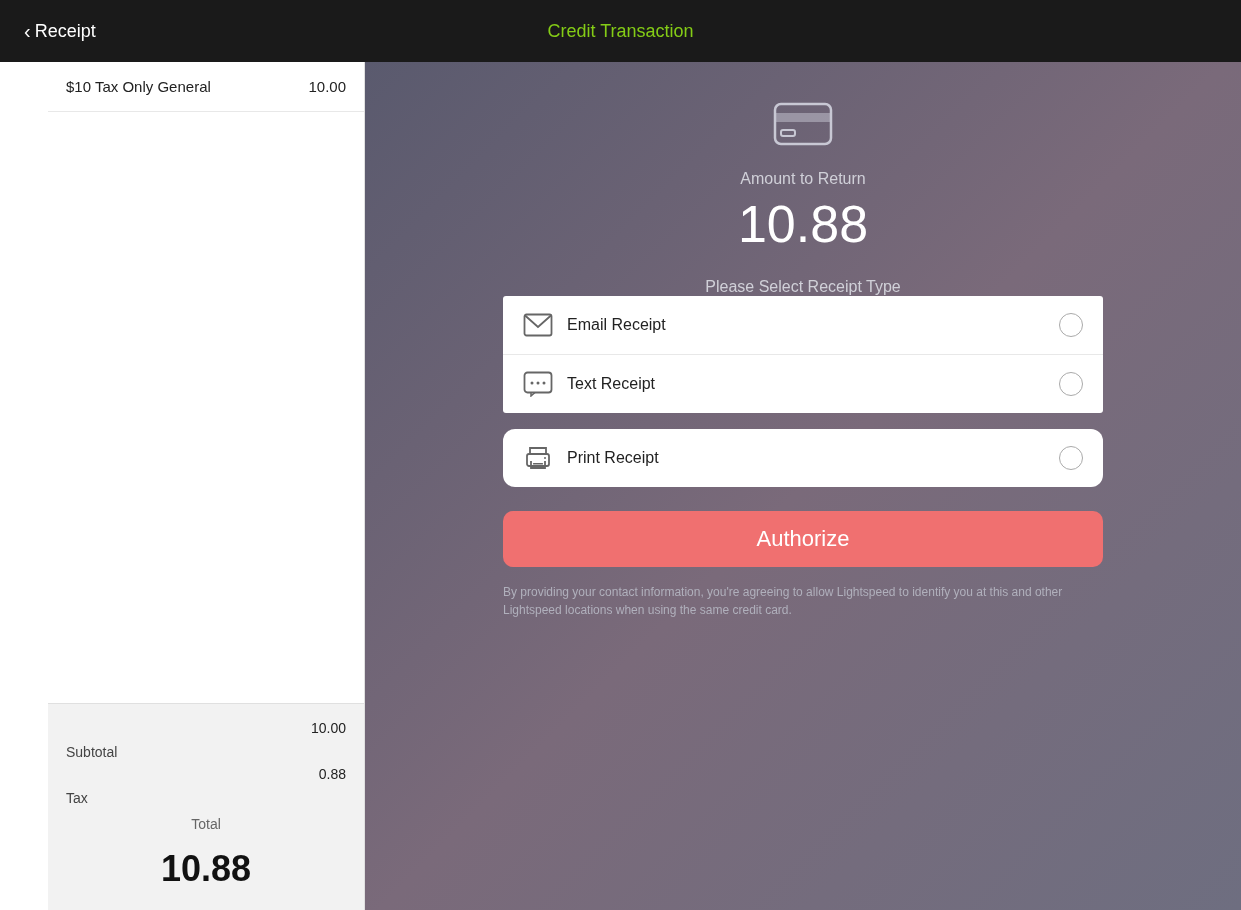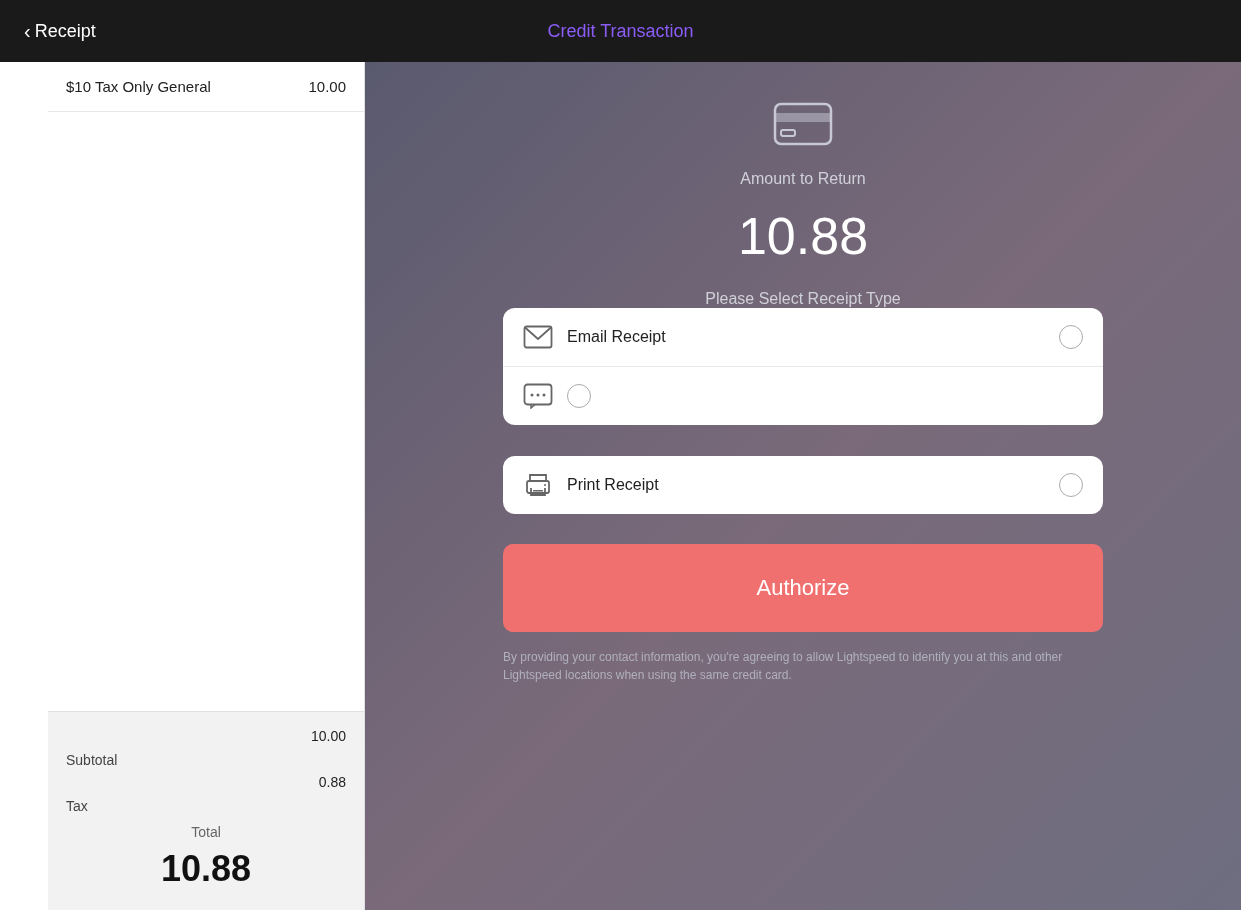--- a/index.html
+++ b/index.html
@@ -32,21 +32,21 @@
       gap: 4px;
       background: none;
       border: none;
       cursor: pointer;
     }
     .cancel-chevron {
       font-size: 20px;
       font-weight: 300;
     }
     .top-bar-title {
-      color: #8b5cf6;
+      color: #84cc16;
       font-size: 18px;
       font-weight: 500;
     }
 
     
     .main {
       display: flex;
       flex: 1;
       overflow: hidden;
     }
@@ -107,21 +107,21 @@
     }
     .total-row {
       display: flex;
       flex-direction: column;
       align-items: center;
       margin-top: 10px;
     }
     .total-label {
       font-size: 14px;
       color: #666;
-      margin-bottom: 8px;
+      margin-bottom: 16px;
     }
     .total-value {
       font-size: 36px;
       font-weight: 600;
       color: #111;
     }
 
     
     .right-panel {
       flex: 1;
@@ -139,44 +139,44 @@
       margin-bottom: 20px;
     }
     .card-icon-svg {
       width: 60px;
       height: 44px;
     }
 
     .amount-label {
       color: #d0d0d8;
       font-size: 16px;
-      margin-bottom: 18px;
+      margin-bottom: 6px;
       text-align: center;
     }
     .amount-value {
       color: #fff;
       font-size: 52px;
       font-weight: 300;
       margin-bottom: 24px;
       text-align: center;
     }
     .select-receipt-label {
       color: #d0d0d8;
       font-size: 16px;
       text-align: center;
     }
 
     
     .receipt-options-card {
       background: #fff;
-      border-radius: 12px;
+      border-radius: 3px;
       width: 600px;
       max-width: 100%;
       overflow: hidden;
-      margin-bottom: 31px;
+      margin-bottom: 16px;
     }
     .receipt-option {
       display: flex;
       align-items: center;
       padding: 16px 20px;
       cursor: pointer;
       gap: 14px;
     }
     .receipt-option:not(:last-child) {
       border-bottom: 1px solid #e8e8e8;
@@ -201,34 +201,34 @@
       flex-shrink: 0;
     }
 
     
     .print-receipt-card {
       background: #fff;
       border-radius: 12px;
       width: 600px;
       max-width: 100%;
       overflow: hidden;
-      margin-bottom: 30px;
+      margin-bottom: 24px;
     }
 
     
     .authorize-btn {
       background: #f07070;
       color: #fff;
       font-size: 22px;
       font-weight: 500;
       border: none;
       border-radius: 10px;
       width: 600px;
       max-width: 100%;
-      height: 88px;
+      height: 56px;
       cursor: pointer;
       margin-bottom: 16px;
     }
 
     .disclaimer-text {
       color: #b0b0bc;
       font-size: 12px;
       max-width: 600px;
       line-height: 1.5;
     }
@@ -294,20 +294,21 @@
       </div>
 
       <div class="receipt-option">
         <svg class="receipt-option-icon" viewBox="0 0 30 26" fill="none" xmlns="http://www.w3.org/2000/svg">
           <rect x="1.5" y="1.5" width="27" height="20" rx="3" stroke="#666" stroke-width="1.8" fill="none"></rect>
           <circle cx="9" cy="12" r="1.5" fill="#666"></circle>
           <circle cx="15" cy="12" r="1.5" fill="#666"></circle>
           <circle cx="21" cy="12" r="1.5" fill="#666"></circle>
           <polyline points="8,21.5 8,25 12,21.5" stroke="#666" stroke-width="1.5" fill="none"></polyline>
         </svg>
+        <span class="receipt-option-label">Text Receipt</span>
         <div class="radio-circle"></div>
       </div>
     </div>
 
     <div class="print-receipt-card">
       <div class="receipt-option">
         <svg class="receipt-option-icon" viewBox="0 0 30 26" fill="none" xmlns="http://www.w3.org/2000/svg">
           <rect x="4" y="9" width="22" height="12" rx="2" stroke="#666" stroke-width="1.8" fill="none"></rect>
           <polyline points="7,9 7,3 23,3 23,9" stroke="#666" stroke-width="1.8" fill="none"></polyline>
           <polyline points="8,16 8,23 22,23 22,16" stroke="#666" stroke-width="1.8" fill="none"></polyline>

